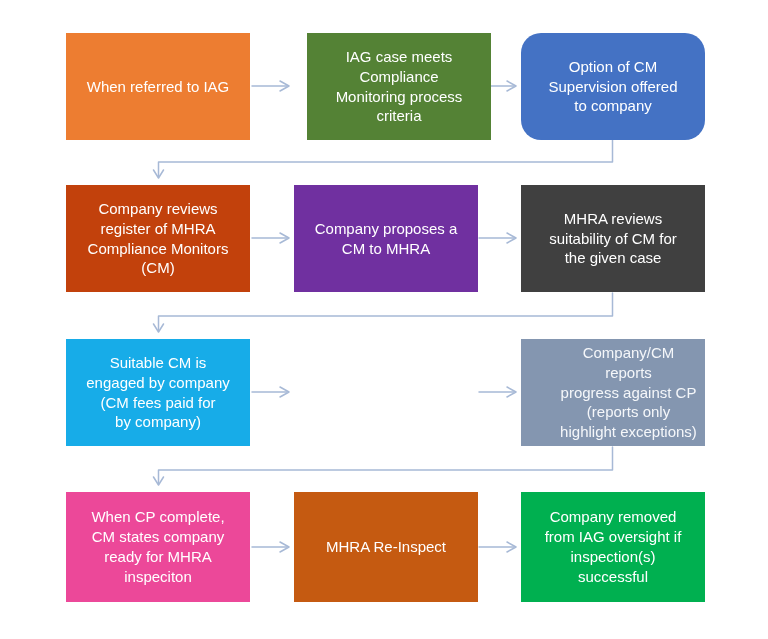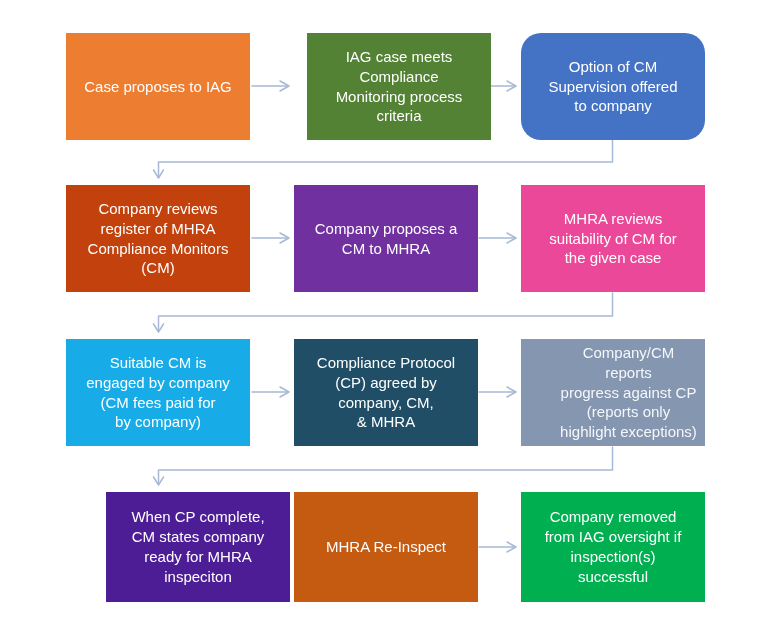--- a/index.html
+++ b/index.html
@@ -77,53 +77,49 @@
       <path d="M612.5,447 V470 H158.5 V484"></path>
       <path d="M153.5,477 L158.5,485 L163.5,477"></path>
 
       <path d="M252,547 H287"></path>
       <path d="M280,542 L289,547 L280,552"></path>
       <path d="M479,547 H514"></path>
       <path d="M507,542 L516,547 L507,552"></path>
     </g>
   </svg>
 
-  <div class="node c1 r1" style="background-color: rgb(237, 125, 49); color: rgb(255, 255, 255);">Case proposes to IAG</div>
+  <div class="node c1 r1" style="background-color: rgb(237, 125, 49); color: rgb(255, 255, 255);">When referred to IAG</div>
   <div class="node c2 r1" style="background-color: rgb(84, 130, 53); color: rgb(255, 255, 255); margin-left: 13px;">IAG case meets
 Compliance
 Monitoring process
 criteria</div>
   <div class="node c3 r1" style="background-color: rgb(68, 114, 196); color: rgb(255, 255, 255); border-radius: 20px;">Option of CM
 Supervision offered
 to company</div>
 
   <div class="node c1 r2" style="background-color: #c2410c; color: rgb(255, 255, 255);">Company reviews
 register of MHRA
 Compliance Monitors
 (CM)</div>
   <div class="node c2 r2" style="background-color: rgb(112, 48, 160); color: rgb(255, 255, 255);">Company proposes a
 CM to MHRA</div>
-  <div class="node c3 r2" style="background-color: #ec4899; color: rgb(255, 255, 255);">MHRA reviews
+  <div class="node c3 r2" style="background-color: #404040; color: rgb(255, 255, 255);">MHRA reviews
 suitability of CM for
 the given case</div>
 
   <div class="node c1 r3" style="background-color: rgb(23, 172, 232); color: rgb(255, 255, 255);">Suitable CM is
 engaged by company
 (CM fees paid for
 by company)</div>
-  <div class="node c2 r3" style="background-color: rgb(31, 78, 102); color: rgb(255, 255, 255);">Compliance Protocol
-(CP) agreed by
-company, CM,
-&amp; MHRA</div>
   <div class="node c3 r3" style="background-color: rgb(132, 150, 176); color: rgb(245, 247, 250); padding-left: 39px;">Company/CM reports
 progress against CP
 (reports only
 highlight exceptions)</div>
 
-  <div class="node c1 r4" style="background-color: #4c1d95; color: rgb(255, 255, 255); margin-left: 40px;">When CP complete,
+  <div class="node c1 r4" style="background-color: #ec4899; color: rgb(255, 255, 255);">When CP complete,
 CM states company
 ready for MHRA
 inspeciton</div>
   <div class="node c3 r4" style="background-color: rgb(0, 176, 80); color: rgb(255, 255, 255);">Company removed
 from IAG oversight if
 inspection(s)
 successful</div>
   <div class="node c2 r4" style="background-color: rgb(197, 90, 17); color: rgb(255, 255, 255);">MHRA Re-Inspect</div>
 
 </div>

